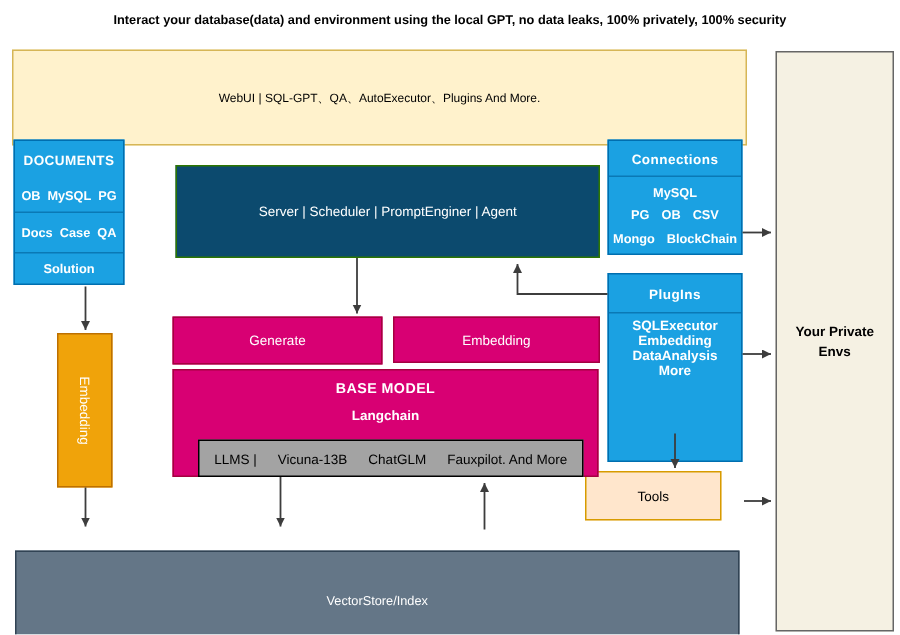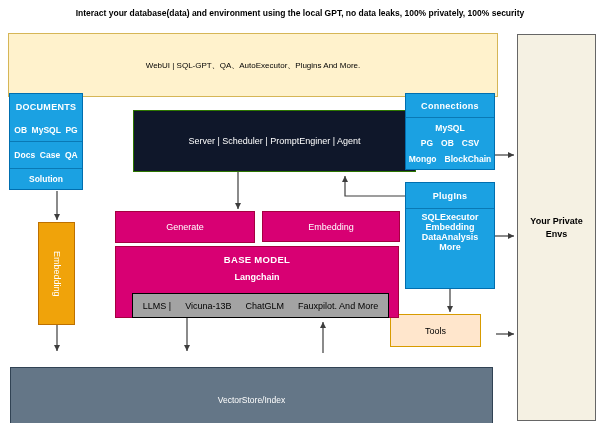--- a/index.html
+++ b/index.html
@@ -37,30 +37,30 @@
     font-size: 8.5px; font-weight: bold;
   }
   .divb { border-bottom: 1px solid #0A79B5; }
   .docs { left: 9px; top: 93px; width: 74px; height: 97px; }
   .docs .hdr { height: 25px; }
   .docs .row1 { height: 23px; justify-content: space-around; padding: 0 2px; }
   .docs .row2 { height: 27px; justify-content: space-around; padding: 0 2px; }
   .docs .row3 { flex: 1; justify-content: center; }
   .greenbar {
     left: 117px; top: 110px; width: 283px; height: 62px;
-    background: #0f172a; border: 1px solid #2D7600;
+    background: #0c4a6e; border: 1px solid #2D7600;
     color: #fff; font-size: 9px;
-    display: flex; align-items: center; justify-content: center; margin-left: 16px;
+    display: flex; align-items: center; justify-content: center;
   }
   .conns { left: 405px; top: 93px; width: 90px; height: 77px; }
   .conns .hdr { height: 24px; border-bottom: 1px solid #0A79B5; }
   .conns .body { flex: 1; display: flex; flex-direction: column; justify-content: space-around; padding: 2px 0; }
   .conns .row { justify-content: center; }
   .conns .g8 > span { margin: 0 4px; }
-  .plugs { left: 405px; top: 182px; width: 90px; height: 107px; }
+  .plugs { left: 405px; top: 182px; width: 90px; height: 126px; }
   .plugs .hdr { height: 26px; border-bottom: 1px solid #0A79B5; }
   .plugs .body { flex: 1; display: flex; flex-direction: column; justify-content: flex-start; padding: 3px 0; }
   .plugs .row { justify-content: center; font-size: 9px; }
   .toolsbox {
     left: 390px; top: 314px; width: 91px; height: 33px;
     background: #FFE6CC; border: 1px solid #D79B00;
     color: #000; font-size: 9px;
     display: flex; align-items: center; justify-content: center;
   }
   .embpipe {

